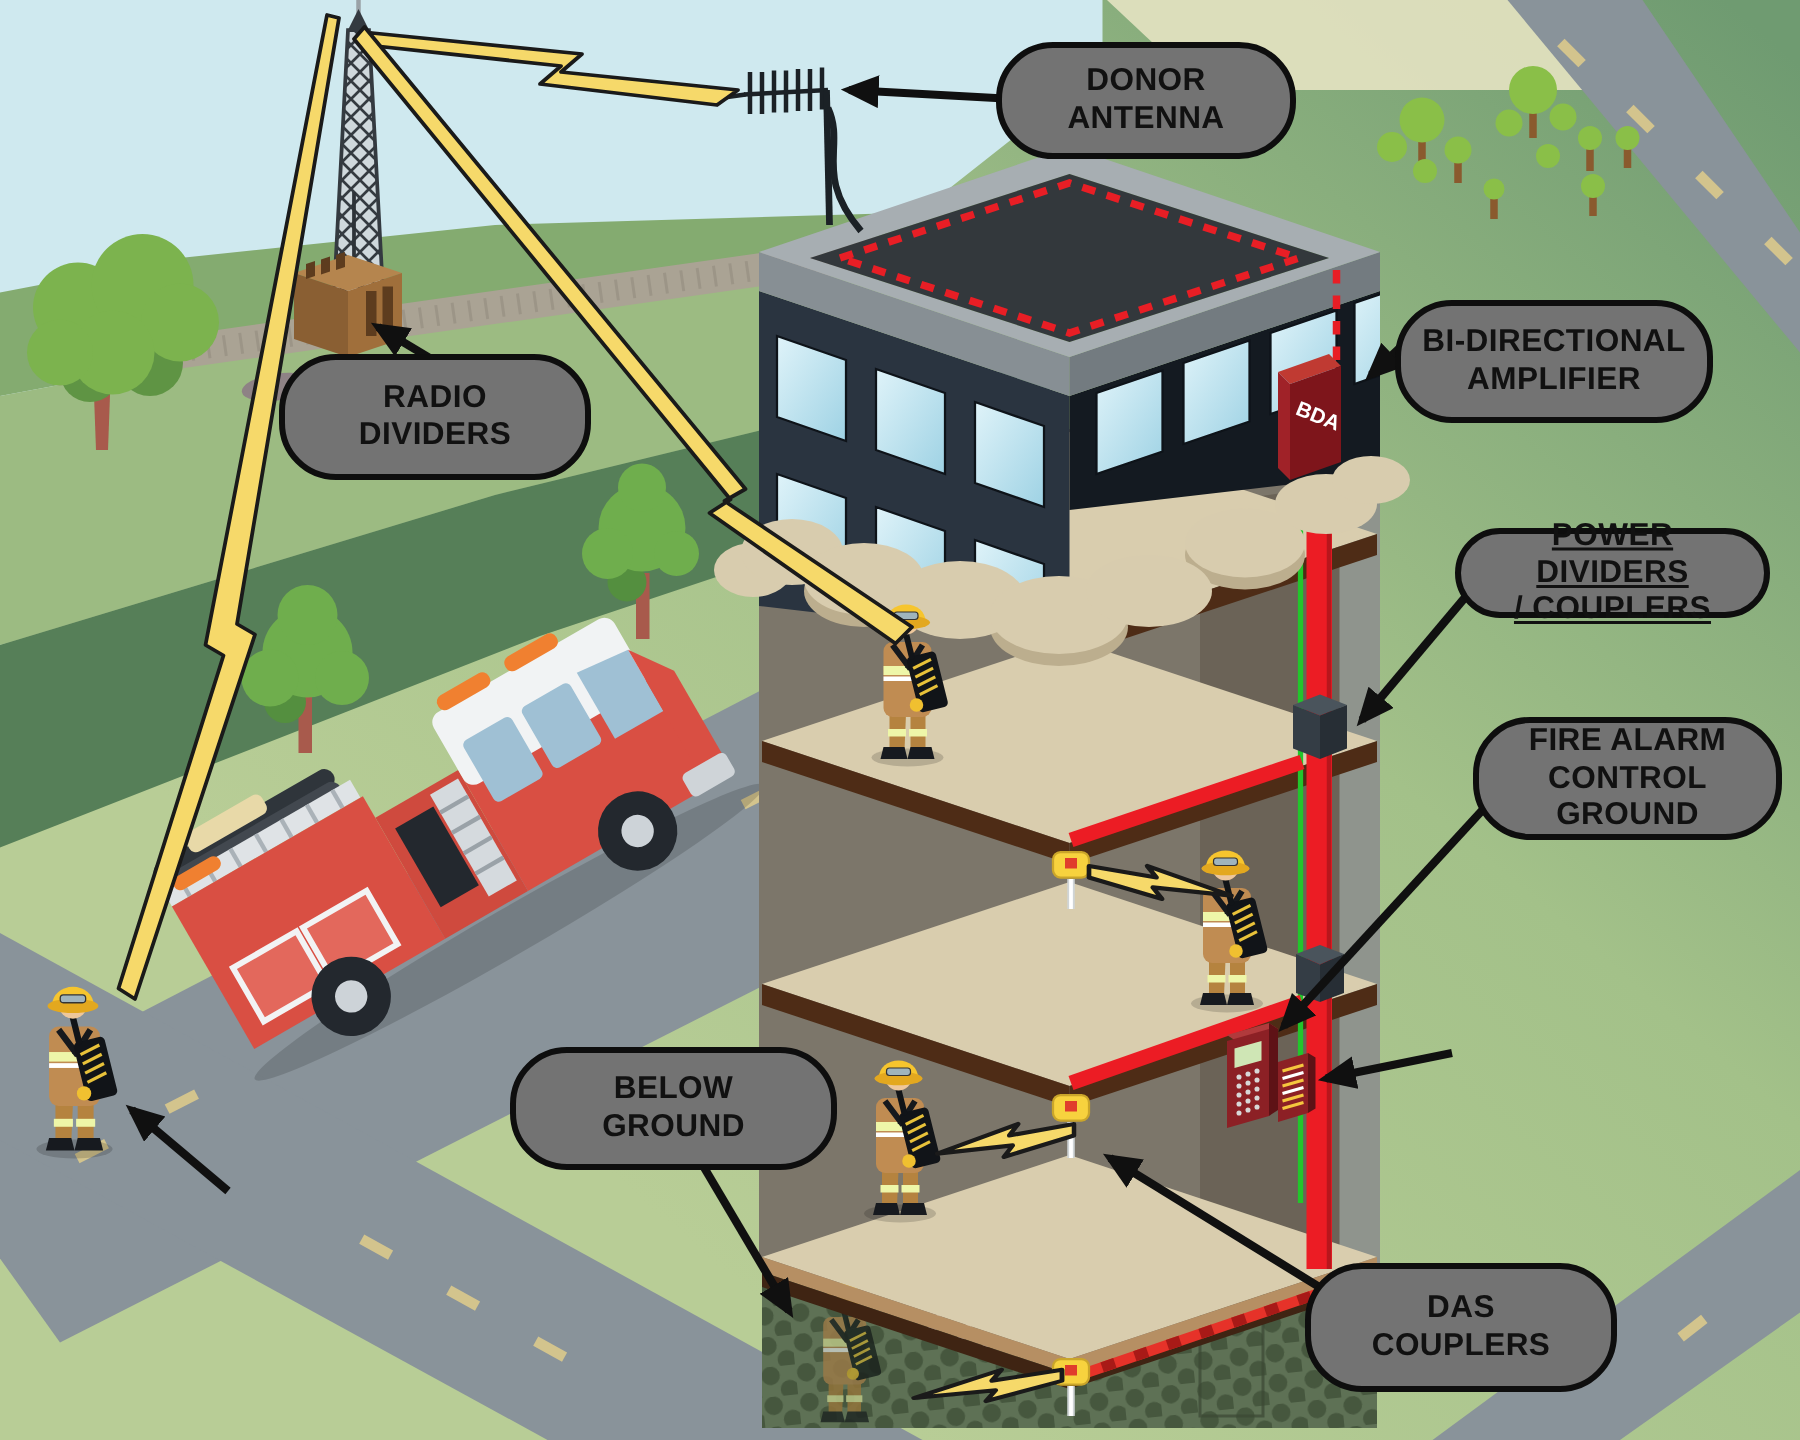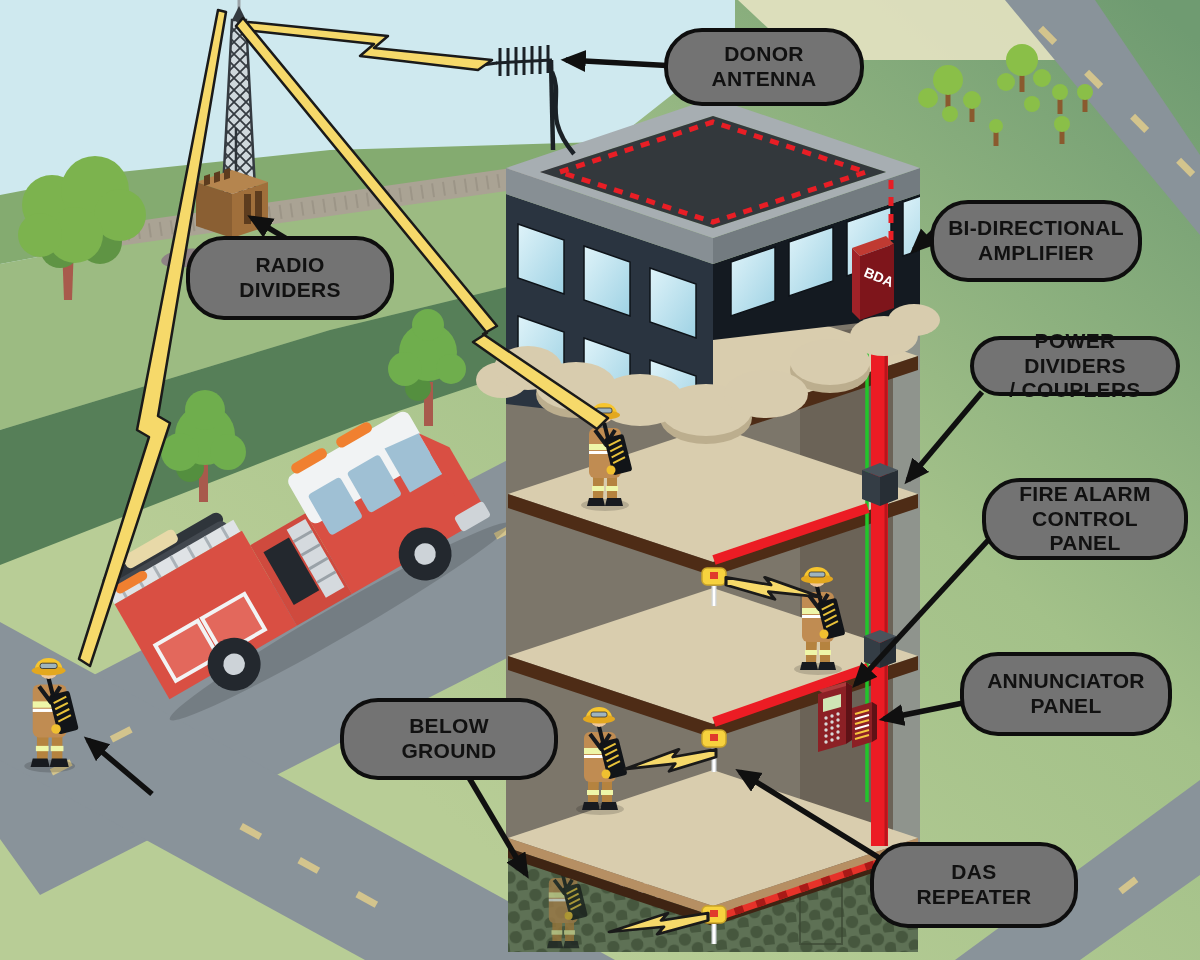--- a/index.html
+++ b/index.html
@@ -553,25 +553,23 @@
     <line x1="468" y1="776" x2="526" y2="874"></line>
     <line x1="152" y1="794" x2="88" y2="740"></line>
     <line x1="302" y1="248" x2="252" y2="218"></line>
   </g>
 </svg>
 
 <div class="callout" style="left:664px;top:28px;width:200px;height:78px;">DONOR
 ANTENNA</div>
 <div class="callout" style="left:930px;top:172px;width:212px;height:82px;margin-top:28px;">BI-DIRECTIONAL
 AMPLIFIER</div>
-<div class="callout" style="left:970px;top:336px;width:210px;height:60px;">POWER DIVIDERS
+<div class="callout" style="left:970px;top:352px;width:210px;height:60px;text-decoration:underline;">POWER DIVIDERS
 / COUPLERS</div>
 <div class="callout" style="left:982px;top:478px;width:206px;height:82px;">FIRE ALARM
-CONTROL PANEL</div>
-<div class="callout" style="left:960px;top:652px;width:212px;height:84px;">ANNUNCIATOR
-PANEL</div>
+CONTROL GROUND</div>
 <div class="callout" style="left:870px;top:842px;width:208px;height:86px;">DAS
-REPEATER</div>
+COUPLERS</div>
 <div class="callout" style="left:340px;top:698px;width:218px;height:82px;text-align:center;">BELOW
 GROUND</div>
 <div class="callout" style="left:186px;top:236px;width:208px;height:84px;">RADIO
 DIVIDERS</div>
 </div>
 
 </body></html>

